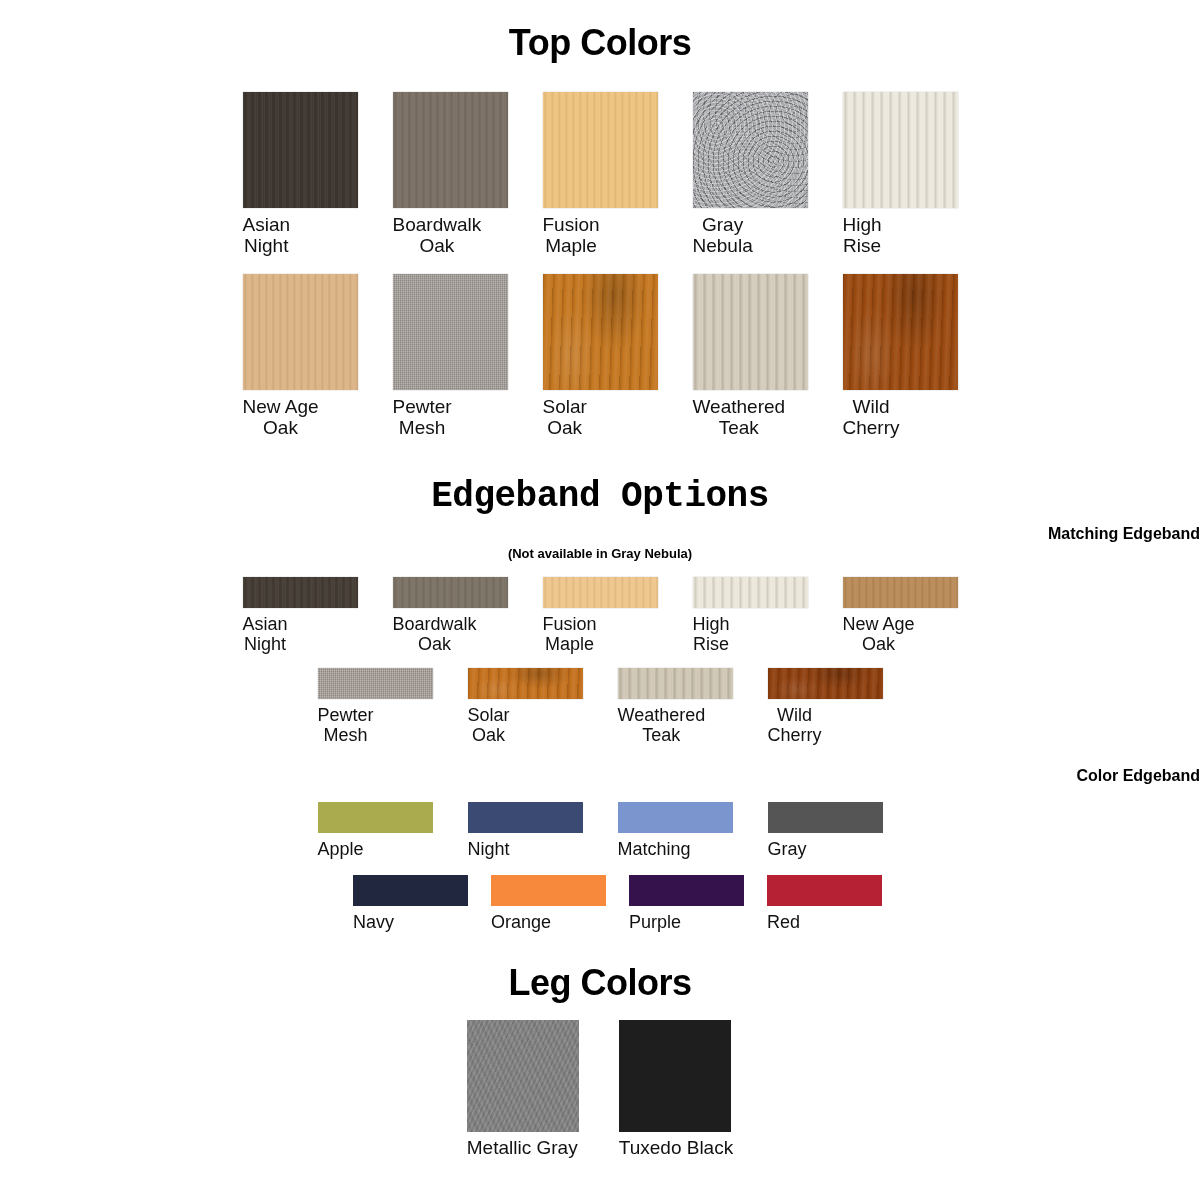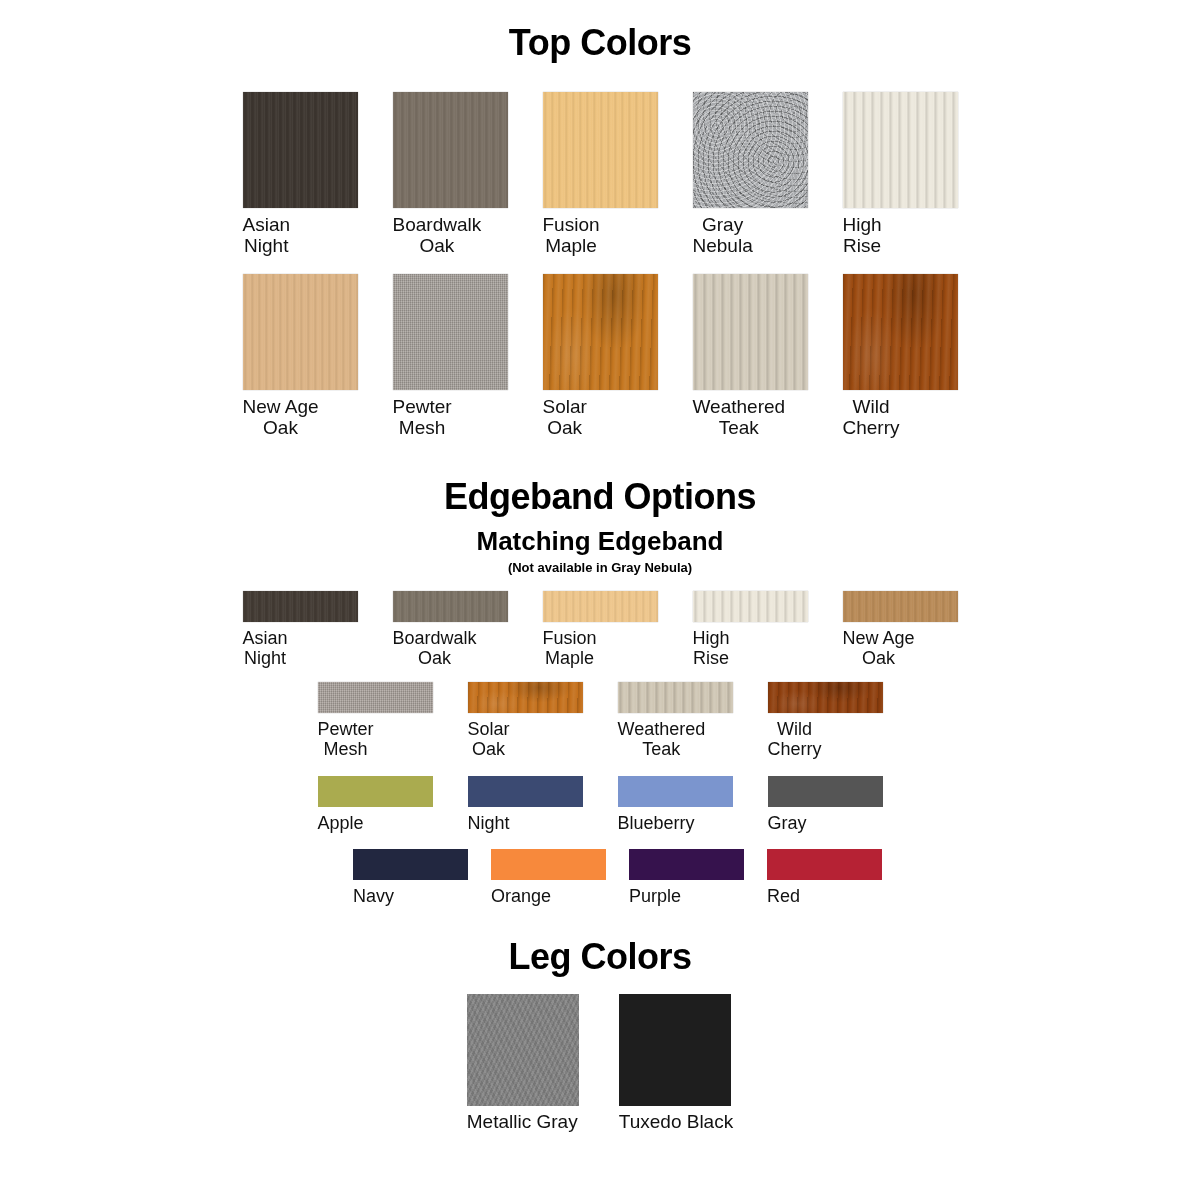--- a/index.html
+++ b/index.html
@@ -16,22 +16,22 @@
   .page { width: 1200px; height: 1200px; position: relative; }
 
   
   .section-title {
     text-align: center;
     font-size: 36px;
     font-weight: bold;
     letter-spacing: -0.5px;
   }
   .sub-title {
-    text-align: center;
-    font-size: 26px;
+    text-align: right;
+    font-size: 16px;
     font-weight: bold;
   }
   .note {
     text-align: center;
     font-size: 13px;
     font-weight: bold;
   }
 
   
   .row {
@@ -129,21 +129,21 @@
       repeating-linear-gradient(115deg, rgba(255,255,255,0.07) 0 2px, rgba(0,0,0,0.05) 2px 4px),
       repeating-linear-gradient(65deg, rgba(255,255,255,0.05) 0 3px, rgba(0,0,0,0.04) 3px 6px);
   }
   .tex-none { background-image: none; }
 
   
   #top-colors-title { margin-top: 22px; }
   #top-row-1 { margin-top: 28px; gap: 35px; }
   #top-row-2 { margin-top: 18px; gap: 35px; }
 
-  #edgeband-title { margin-top: 38px; }
+  #edgeband-title { margin-top: 38px; font-family: Liberation Mono, monospace; }
   #matching-title { margin-top: 8px; }
   #matching-note  { margin-top: 3px; }
   #match-row-1 { margin-top: 16px; gap: 35px; }
   #match-row-2 { margin-top: 14px; gap: 35px; }
 
   #color-edgeband-title { margin-top: 22px; }
   #color-row-1 { margin-top: 17px; gap: 35px; }
   #color-row-2 { margin-top: 16px; gap: 23px; padding-left: 35px; }
 
   #leg-colors-title { margin-top: 30px; }
@@ -263,33 +263,34 @@
         <div class="label label-sm">Weathered
 Teak</div>
       </div>
       <div class="cell">
         <div class="sw-band tex-figure" style="background-color: rgb(142, 63, 14);"></div>
         <div class="label label-sm">Wild
 Cherry</div>
       </div>
     </div>
 
+  <h2 class="sub-title" id="color-edgeband-title">Color Edgeband</h2>
 
   <div class="row" id="color-row-1">
       <div class="cell">
         <div class="sw-flat tex-none" style="background-color: rgb(170, 171, 79);"></div>
         <div class="label label-sm">Apple</div>
       </div>
       <div class="cell">
         <div class="sw-flat tex-none" style="background-color: rgb(59, 74, 114);"></div>
         <div class="label label-sm">Night</div>
       </div>
       <div class="cell">
         <div class="sw-flat tex-none" style="background-color: rgb(123, 149, 206);"></div>
-        <div class="label label-sm">Blueberry</div>
+        <div class="label label-sm">Matching</div>
       </div>
       <div class="cell">
         <div class="sw-flat tex-none" style="background-color: rgb(85, 85, 85);"></div>
         <div class="label label-sm">Gray</div>
       </div>
     </div>
 
   <div class="row" id="color-row-2">
       <div class="cell">
         <div class="sw-flat tex-none" style="background-color: rgb(34, 39, 64);"></div>

